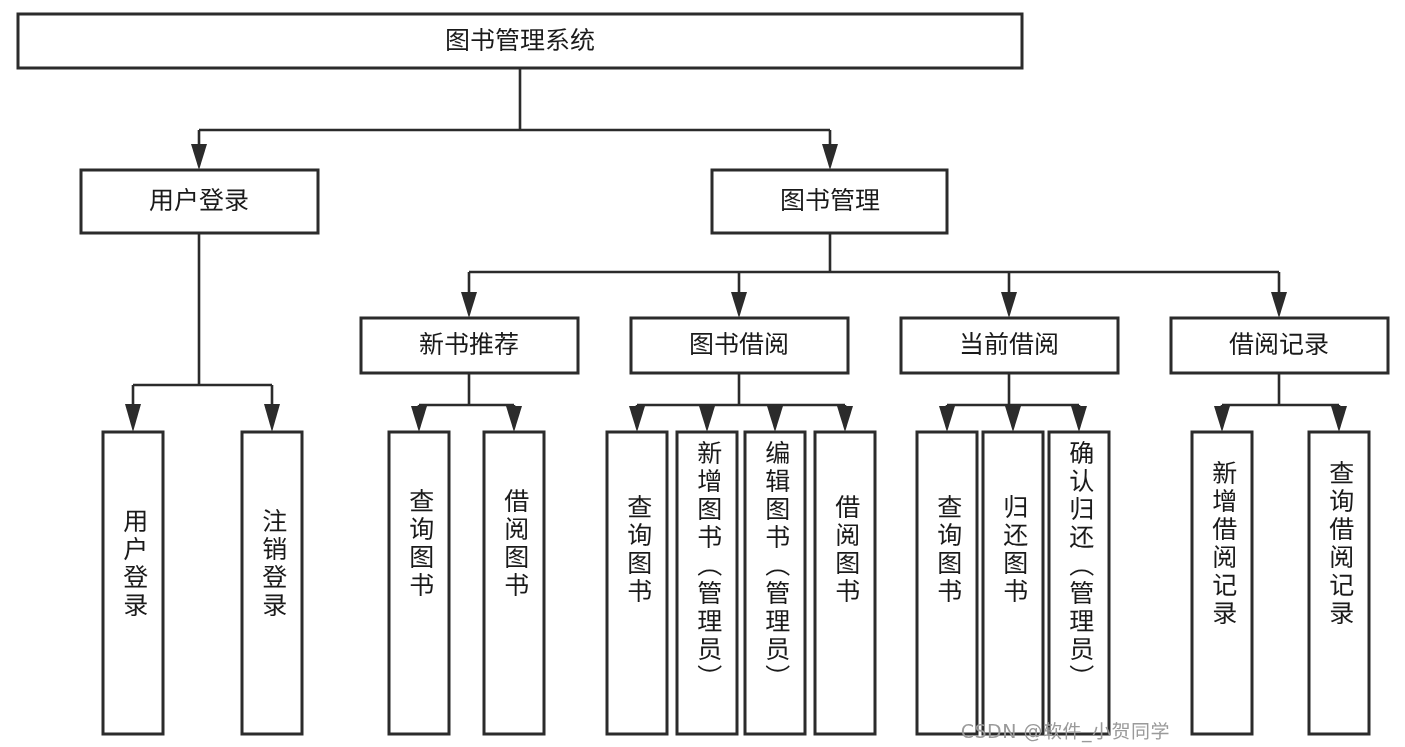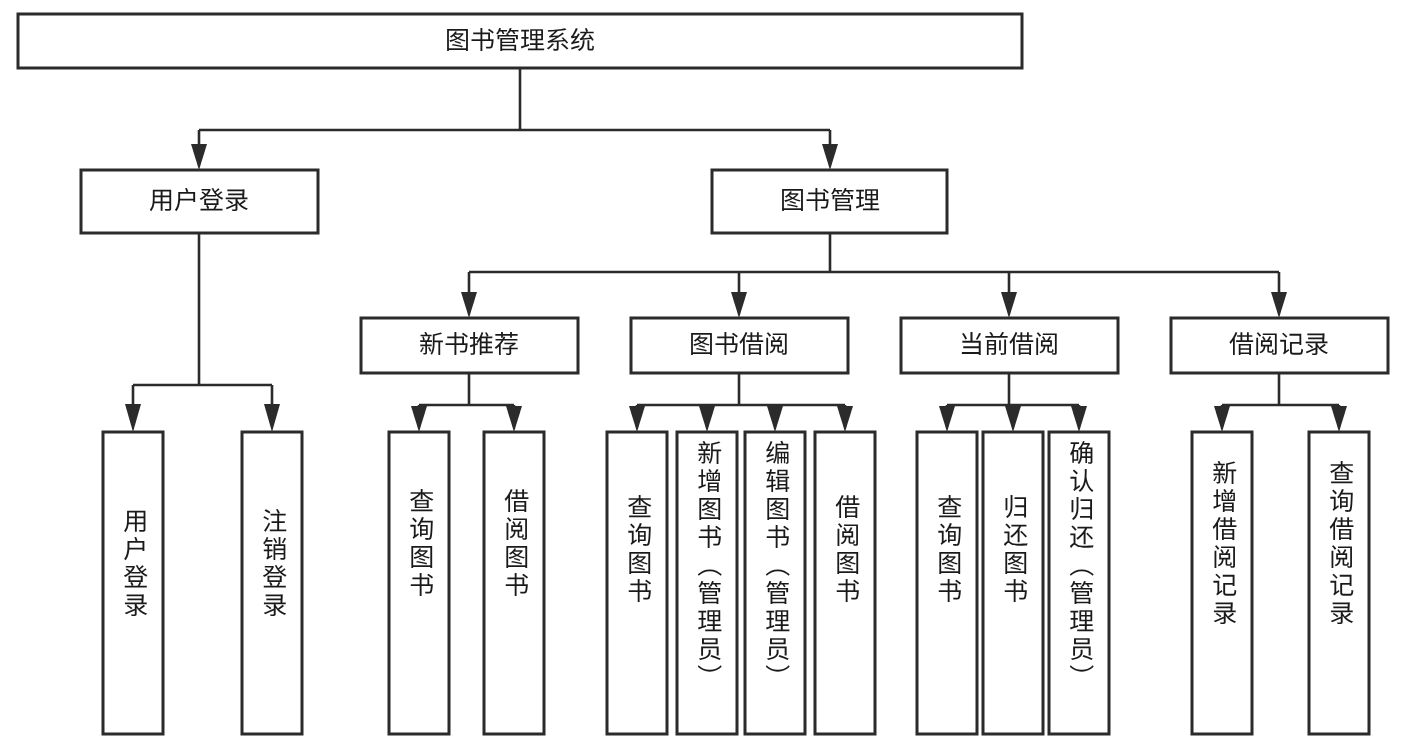--- a/index.html
+++ b/index.html
@@ -262,14 +262,15 @@
   </div>
 
   <div class="vlabel-wrap" style="left:1192px; top:432px; width:60px; height:302px; padding-top:28px;">
     <span class="vlabel">新增借阅记录</span>
   </div>
 
   <div class="vlabel-wrap" style="left:1309px; top:432px; width:60px; height:302px; padding-top:28px;">
     <span class="vlabel">查询借阅记录</span>
   </div>
 
+  <div id="watermark">CSDN @软件_小贺同学</div>
 
 </div>
 
 </body></html>

